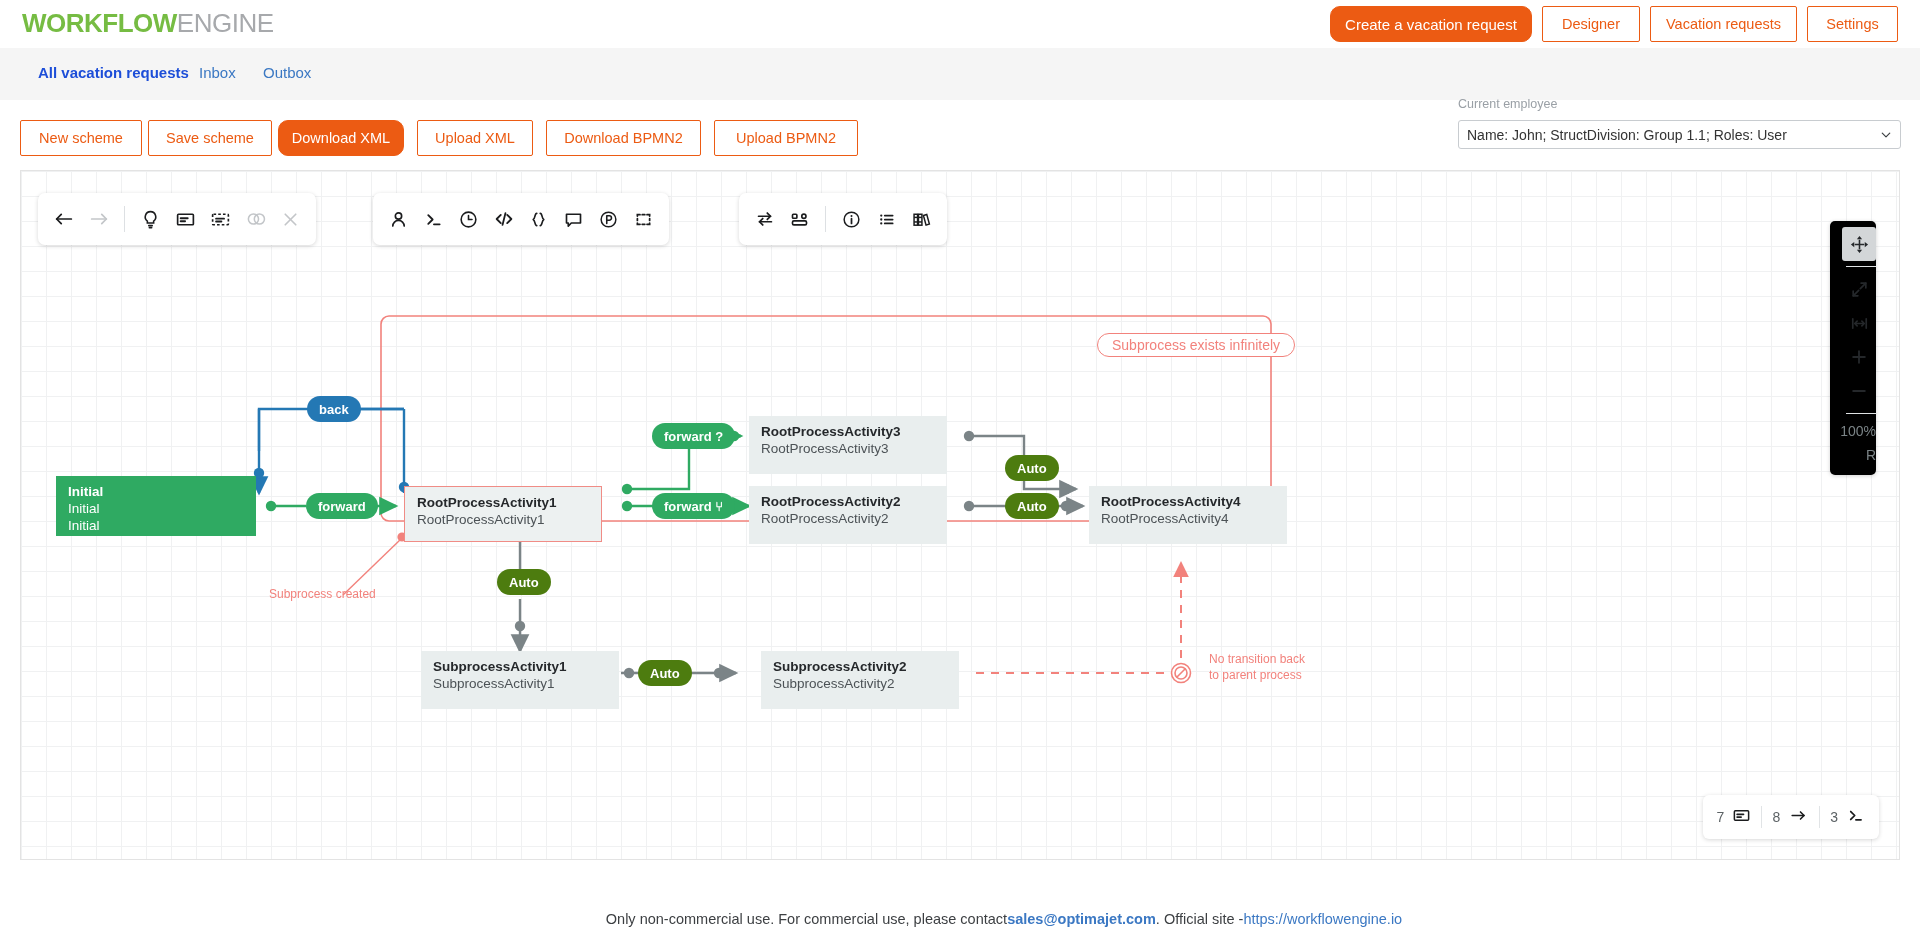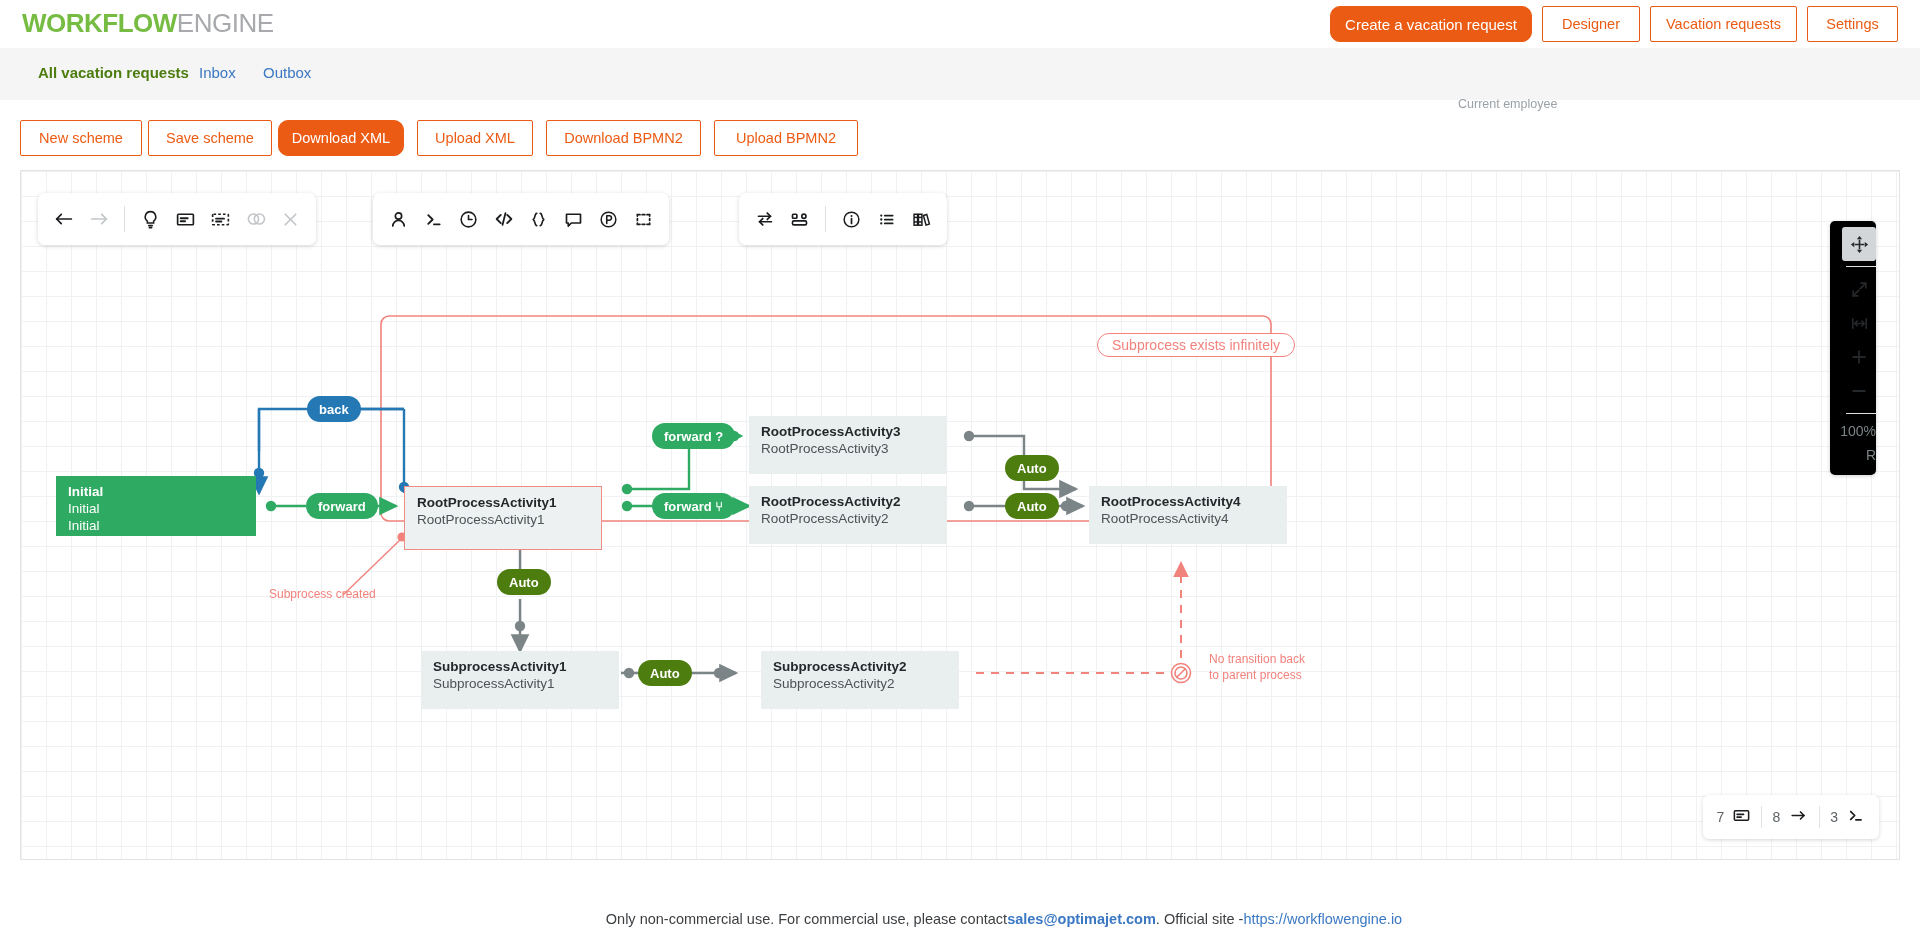--- a/index.html
+++ b/index.html
@@ -47,21 +47,21 @@
 
   
   #subnav {
     position:absolute; left:0; top:48px; width:1920px; height:52px;
     background:#f5f5f5;
   }
   .navlink {
     position:absolute; top:16px;
     font-size:15px; color:#3b78c3; cursor:pointer; white-space:nowrap;
   }
-  .navlink.active { font-weight:bold; color:#4d7c0f; }
+  .navlink.active { font-weight:bold; color:#1d4ed8; }
   #nav-all { left:38px; }
   #nav-inbox { left:199px; }
   #nav-outbox { left:263px; }
 
   #cur-emp-label {
     position:absolute; left:1458px; top:49px;
     font-size:12.5px; color:#9aa0a6;
   }
   #cur-emp-select {
     position:absolute; left:1458px; top:72px; width:443px; height:29px;
@@ -195,20 +195,26 @@
   <div class="btn" id="btn-vacreq">Vacation requests</div>
   <div class="btn" id="btn-settings">Settings</div>
 </div>
 
 <div id="subnav">
   <div class="navlink active" id="nav-all">All vacation requests</div>
   <div class="navlink" id="nav-inbox">Inbox</div>
   <div class="navlink" id="nav-outbox">Outbox</div>
 
   <div id="cur-emp-label">Current employee</div>
+  <div id="cur-emp-select">
+    <span>Name: John; StructDivision: Group 1.1; Roles: User</span>
+    <svg id="cur-emp-chev" viewBox="0 0 16 16">
+      <path d="M3 5.5 L8 10.5 L13 5.5" fill="none" stroke="#3c4043" stroke-width="1.6" stroke-linecap="round" stroke-linejoin="round"></path>
+    </svg>
+  </div>
 </div>
 
 <div id="actions">
   <div class="btn abtn" id="a-new">New scheme</div>
   <div class="btn abtn" id="a-save">Save scheme</div>
   <div class="btn abtn filled" id="a-dlxml">Download XML</div>
   <div class="btn abtn" id="a-upxml">Upload XML</div>
   <div class="btn abtn" id="a-dlbpmn">Download BPMN2</div>
   <div class="btn abtn" id="a-upbpmn">Upload BPMN2</div>
 </div>
@@ -283,21 +289,21 @@
     <path d="M380 368 L322 424" fill="none" stroke="#f2827c" stroke-width="1.4"></path>
     <circle cx="381" cy="366" r="4.6" fill="#f2827c"></circle>
   </svg>
 
   <div class="node initial" style="left:35px; top:305px; width:200px; height:60px;">
     <div class="t1">Initial</div>
     <div class="t2">Initial</div>
     <div class="t2">Initial</div>
   </div>
 
-  <div class="node selected" style="left:383px; top:315px; width:198px; height:64px;">
+  <div class="node selected" style="left:383px; top:315px; width:198px; height:56px;">
     <div class="t1">RootProcessActivity1</div>
     <div class="t2">RootProcessActivity1</div>
   </div>
 
   <div class="node" style="left:728px; top:315px; width:198px; height:58px;">
     <div class="t1">RootProcessActivity2</div>
     <div class="t2">RootProcessActivity2</div>
   </div>
 
   <div class="node" style="left:728px; top:245px; width:198px; height:58px;">

